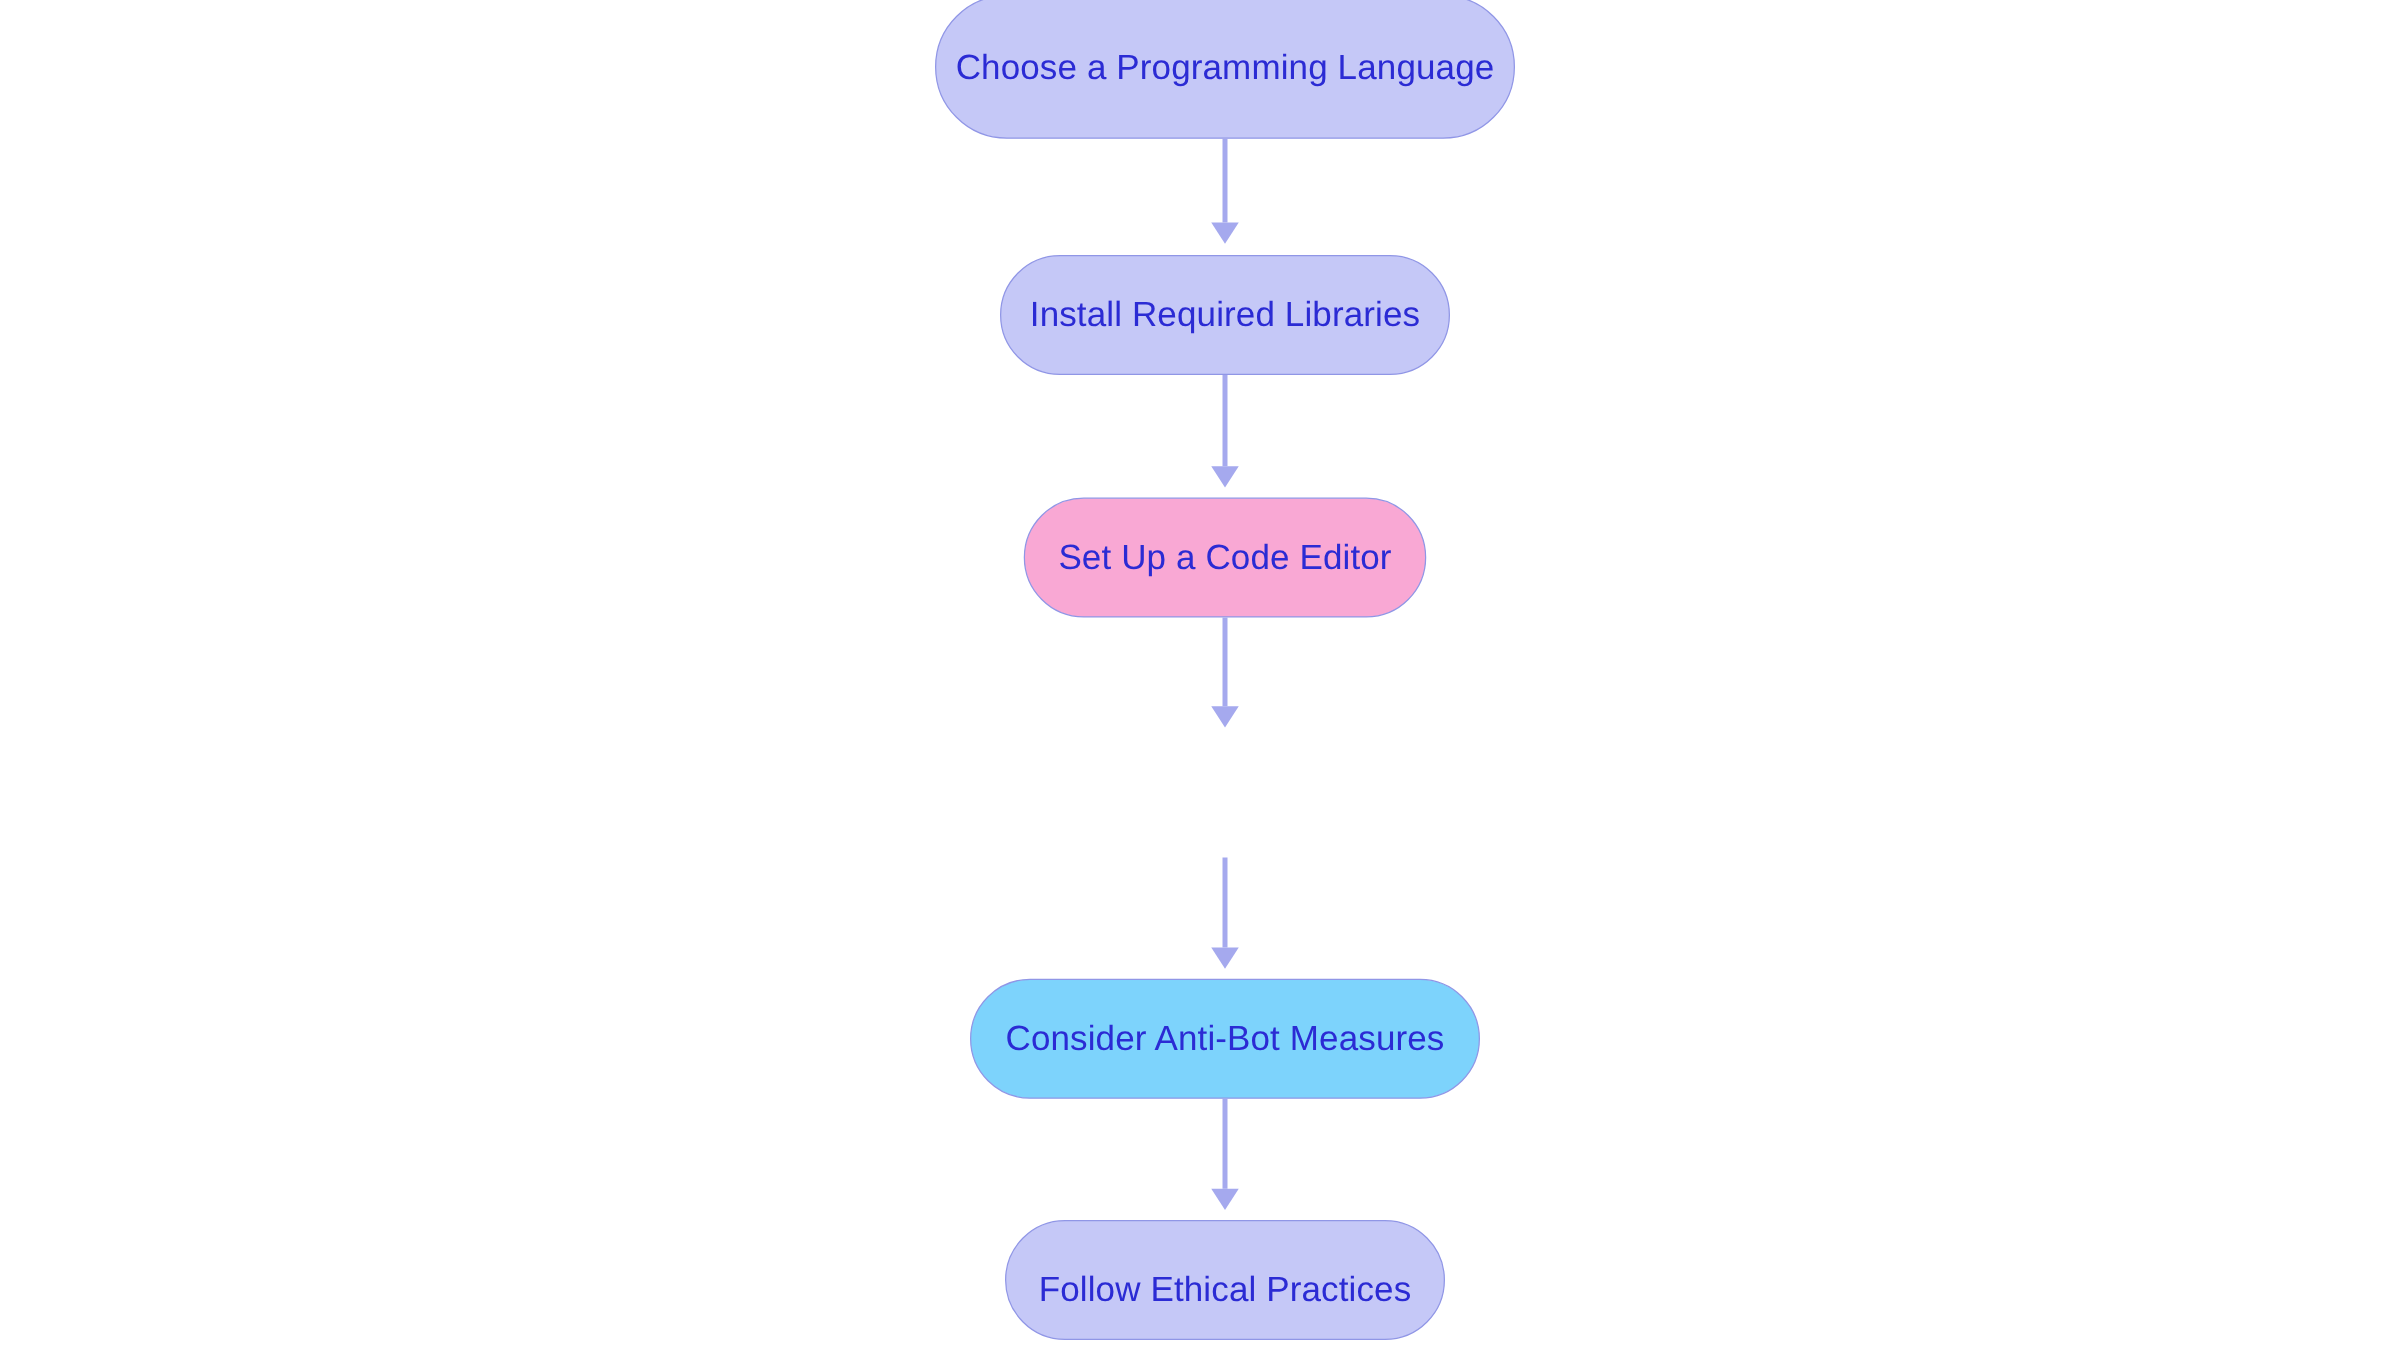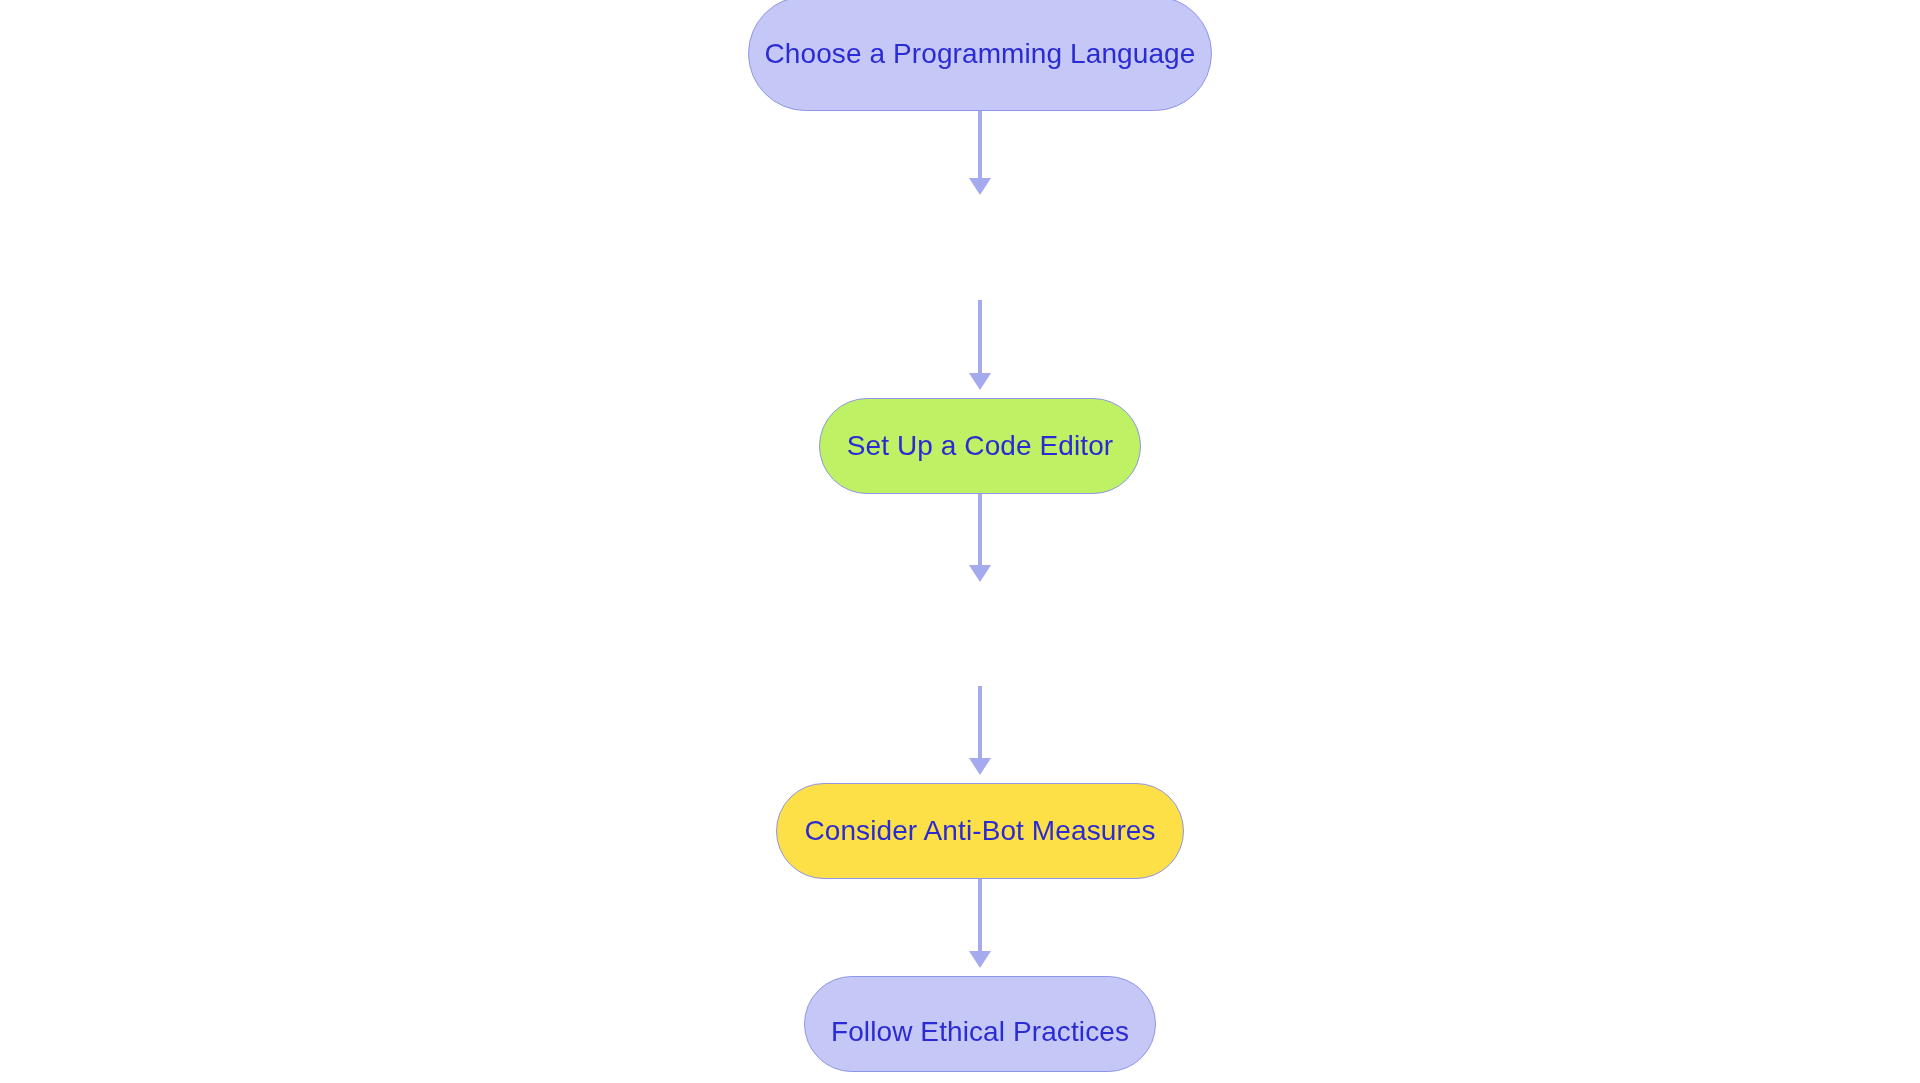--- a/index.html
+++ b/index.html
@@ -107,42 +107,45 @@
 
     <div class="node node-0" style="background: rgb(197, 200, 247); border-color: rgb(144, 150, 230);">
       <span class="node-label" style="color: rgb(43, 43, 212);">Choose a Programming Language</span>
     </div>
 
     <div class="connector conn-0">
       <div class="stem" style="background: rgb(165, 169, 238);"></div>
       <div class="head" style="border-top-color: rgb(165, 169, 238);"></div>
     </div>
 
+    <div class="node node-1" style="background: rgb(197, 200, 247); border-color: rgb(144, 150, 230);">
+      <span class="node-label" style="color: rgb(43, 43, 212);">Install Required Libraries</span>
+    </div>
 
     <div class="connector conn-1">
       <div class="stem" style="background: rgb(165, 169, 238);"></div>
       <div class="head" style="border-top-color: rgb(165, 169, 238);"></div>
     </div>
 
-    <div class="node node-2" style="background: #bef264; border-color: rgb(144, 150, 230);">
+    <div class="node node-2" style="background: #f9a8d4; border-color: rgb(144, 150, 230);">
       <span class="node-label" style="color: rgb(43, 43, 212);">Set Up a Code Editor</span>
     </div>
 
     <div class="connector conn-2">
       <div class="stem" style="background: rgb(165, 169, 238);"></div>
       <div class="head" style="border-top-color: rgb(165, 169, 238);"></div>
     </div>
 
 
     <div class="connector conn-3">
       <div class="stem" style="background: rgb(165, 169, 238);"></div>
       <div class="head" style="border-top-color: rgb(165, 169, 238);"></div>
     </div>
 
-    <div class="node node-4" style="background: #fde047; border-color: rgb(144, 150, 230); text-align: center;">
+    <div class="node node-4" style="background: #7dd3fc; border-color: rgb(144, 150, 230); text-align: center;">
       <span class="node-label" style="color: rgb(43, 43, 212);">Consider Anti-Bot Measures</span>
     </div>
 
     <div class="connector conn-4">
       <div class="stem" style="background: rgb(165, 169, 238);"></div>
       <div class="head" style="border-top-color: rgb(165, 169, 238);"></div>
     </div>
 
     <div class="node node-5" style="background: rgb(197, 200, 247); border-color: rgb(144, 150, 230);">
       <span class="node-label" style="color: rgb(43, 43, 212); margin-top: 16px;">Follow Ethical Practices</span>

